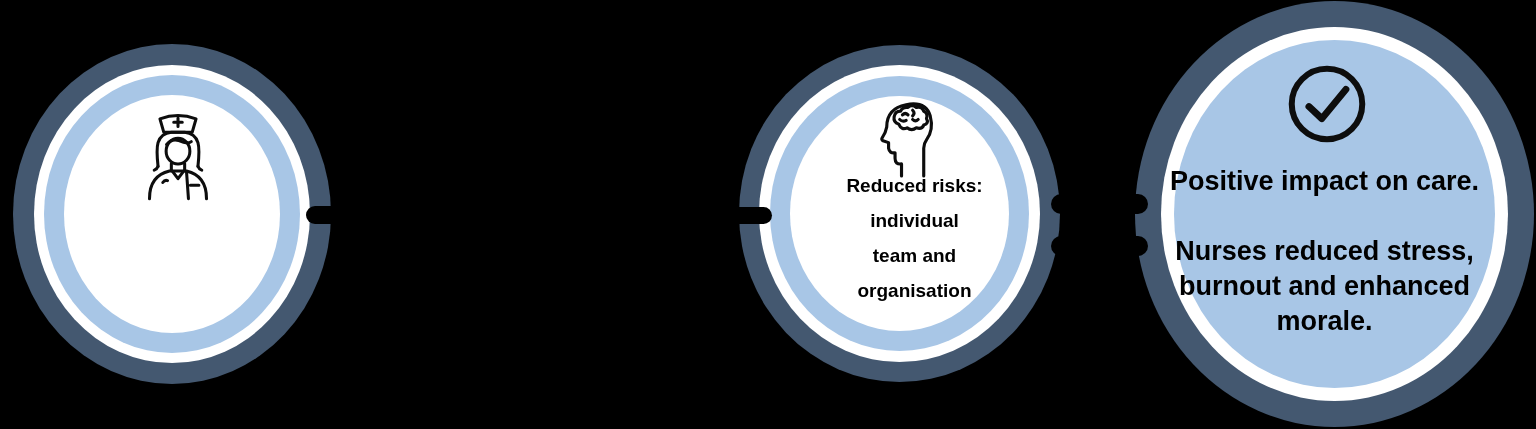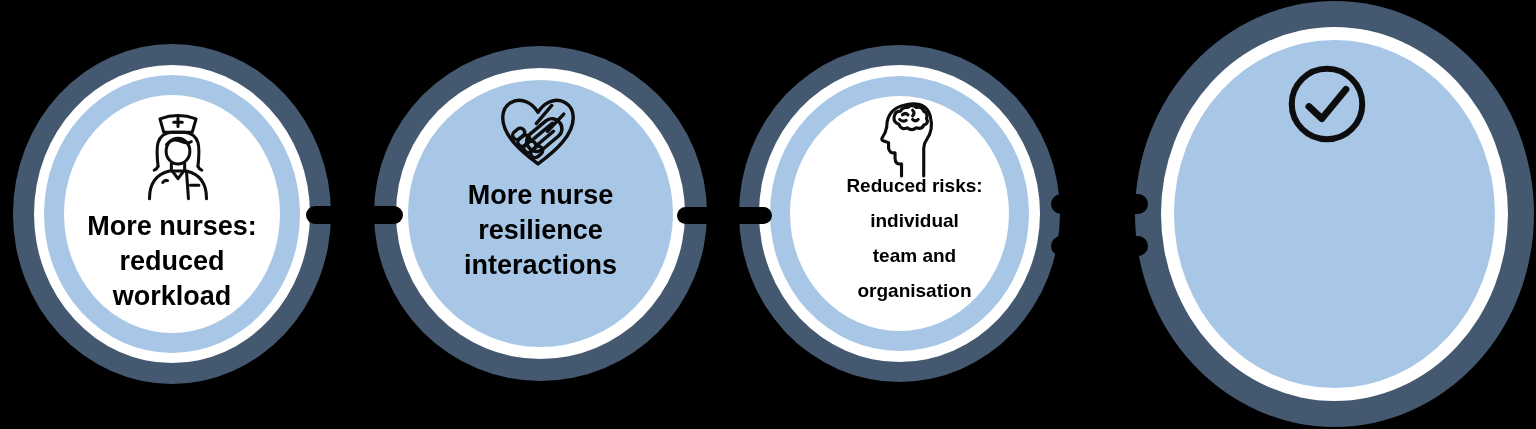--- a/index.html
+++ b/index.html
@@ -83,45 +83,22 @@
         <path d="M19,63 Q17,45 19,38 Q22,28 33,27 L47,27 Q58,28 61,38 Q63,45 61,63"></path>
         <path d="M19,63 Q18,66 15,67 M61,63 Q62,66 65,67"></path>
         <ellipse cx="40" cy="47" rx="12.5" ry="13.5"></ellipse>
         <path d="M28,40 Q34,33 41,36 Q50,40 54,37"></path>
         <path d="M33,60 L33,67 M47,60 L47,67"></path>
         <path d="M10,97 Q10,73 31,68 L49,68 Q70,73 70,97"></path>
         <path d="M34,68 L40,76 L46,68 M49,69 L51,97"></path>
         <path d="M24,80 Q26,77 29,78 M53,83 L62,83"></path>
       </svg>
     </span>
-    <div class="node-text">More nurses:
-reduced
-workload</div>
   </div>
 
-  <div class="node" id="node2">
-    <div class="layer l-dark"></div>
-    <div class="layer l-white"></div>
-    <div class="layer l-blue"></div>
-    <span class="icon">
-      <svg viewBox="0 0 100 95" stroke-width="4">
-        <path d="M50,87 C30,72 9,54 9,33 C9,17 24,9 37,15 C43,18 47,22 50,27 C53,22 57,18 63,15 C76,9 91,17 91,33 C91,54 70,72 50,87 Z"></path>
-        <path d="M66,19 L48,40 M80,29 L61,49"></path>
-        <rect x="34" y="42" width="46" height="23" rx="11" transform="rotate(-40 57 53)"></rect>
-        <path d="M41,49 h32 M41,57 h27" transform="rotate(-40 57 53)"></path>
-        <rect x="20" y="47" width="15" height="10" rx="5" transform="rotate(-40 27.5 52)"></rect>
-        <rect x="26" y="55" width="15" height="10" rx="5" transform="rotate(-40 33.5 60)"></rect>
-        <rect x="33" y="62" width="15" height="10" rx="5" transform="rotate(-40 40.5 67)"></rect>
-        <rect x="41" y="68" width="15" height="10" rx="5" transform="rotate(-40 48.5 73)"></rect>
-      </svg>
-    </span>
-    <div class="node-text">More nurse
-resilience
-interactions</div>
-  </div>
 
   <div class="node" id="node3">
     <div class="layer l-dark"></div>
     <div class="layer l-white"></div>
     <div class="layer l-blue"></div>
     <div class="layer l-center"></div>
     <span class="icon">
       <svg viewBox="0 0 80 90" stroke-width="3.4">
         <path d="M33,86 L33,73 Q26,74 26,67 L26,61 Q20,62 19,56 L19,50 L13,48 Q11,47 12,45 Q16,39 17,33 Q17,13 38,9 Q59,5 64,21 Q68,36 60,47 Q57,51 57,56 L57,86"></path>
         <path d="M30,30 Q24,28 25,22 Q26,16 32,16 Q34,11 40,12 Q44,8 49,12 Q55,10 57,16 Q62,18 60,24 Q63,29 57,31 Q55,36 49,34 Q44,38 39,34 Q33,37 30,30 Z"></path>
@@ -137,20 +114,25 @@
   <div class="node" id="node4">
     <div class="layer l-dark"></div>
     <div class="layer l-white"></div>
     <div class="layer l-blue"></div>
     <span class="icon">
       <svg viewBox="0 0 100 100">
         <circle cx="50" cy="50" r="41" stroke-width="7"></circle>
         <path d="M29,53 L44,67 L72,33" stroke-width="8"></path>
       </svg>
     </span>
+    <div class="node-text">Positive impact on care.
+
+Nurses reduced stress,
+burnout and enhanced
+morale.</div>
   </div>
 
   <div class="connector" id="conn1"></div>
   <div class="connector" id="conn2"></div>
   <div class="connector" id="conn3a"></div>
   <div class="connector" id="conn3b"></div>
 
 </div>
 
 </body></html>

